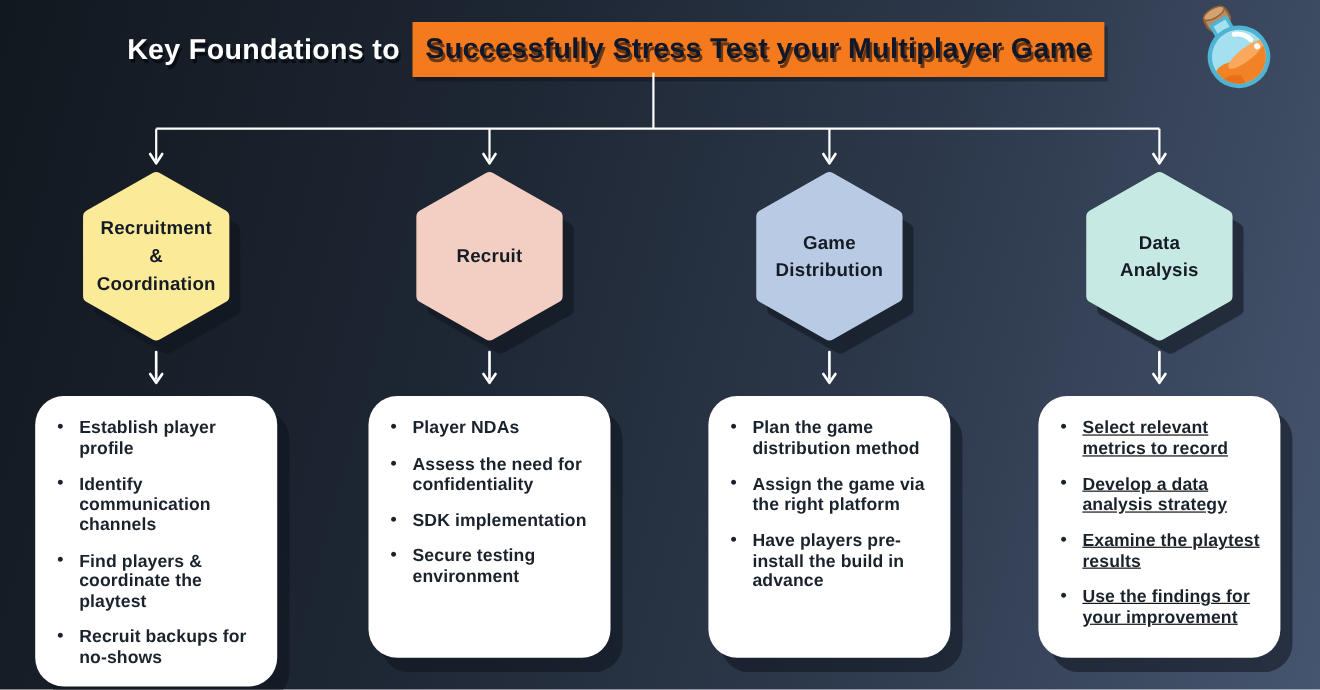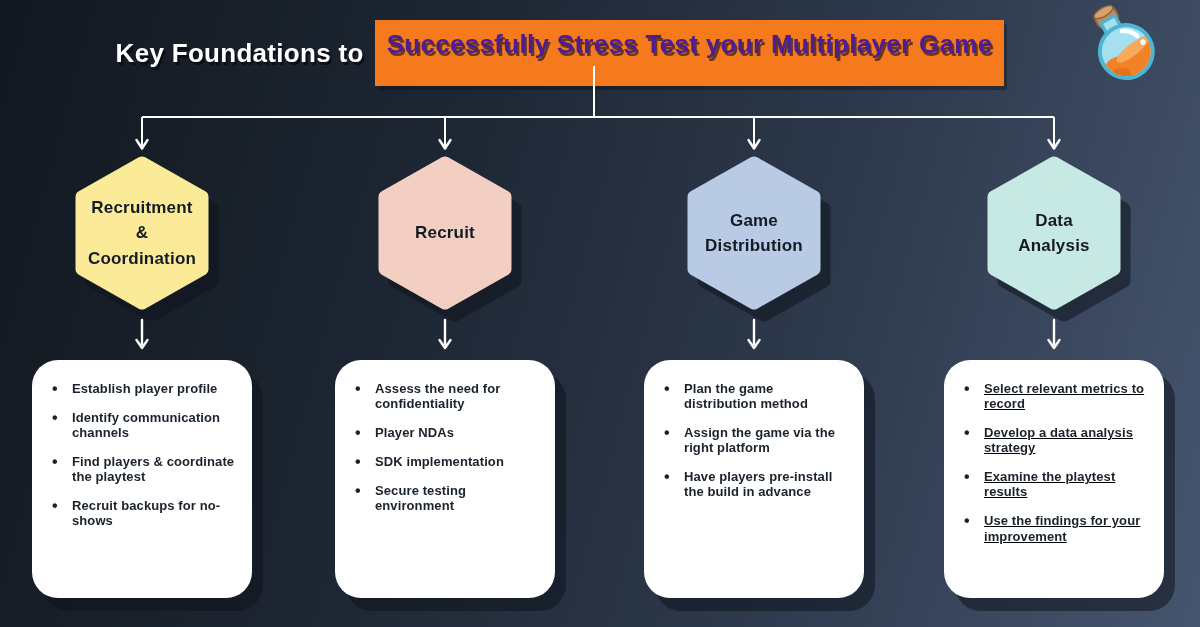--- a/index.html
+++ b/index.html
@@ -27,24 +27,24 @@
   }
   .title-plain {
     color: #FFFFFF;
     font-size: 26px;
     letter-spacing: 0.3px;
     margin-right: 11px;
     text-shadow: 2px 3px 0 rgba(8,12,18,0.85);
     white-space: nowrap;
   }
   .title-highlight {
-    color: #4c1d95;
+    color: #0f172a;
     font-size: 26px;
     letter-spacing: 0.3px;
-    padding: 9px 12px 26px 12px;
+    padding: 9px 12px 10px 12px;
     text-shadow: 2px 3px 0 rgba(8,12,18,0.6);
     box-shadow: 3px 4px 0 rgba(8,12,18,0.35);
     white-space: nowrap;
   }
 
   
   .logo {
     position: absolute;
     top: 4px;
     right: 34px;
@@ -124,21 +124,21 @@
     background: #FFFFFF;
     border-radius: 26px;
     box-shadow: 11px 13px 0 rgba(14,20,30,0.55);
     padding: 21px 17px 16px 16px;
   }
   .card ul { list-style: none; }
   .card li {
     position: relative;
     padding-left: 24px;
     margin-bottom: 14px;
-    font-size: 13px;
+    font-size: 16px;
     line-height: 1.16;
     color: #1A222C;
     letter-spacing: 0.1px;
   }
   .card li:last-child { margin-bottom: 0; }
   .card li::before {
     content: "\2022";
     position: absolute;
     left: 4px;
     top: -1px;
@@ -222,22 +222,22 @@
         <polygon points="68,8 128,42 128,114 68,148 8,114 8,42"></polygon>
       </svg>
       <div class="hexlabel">Recruit</div>
     </div>
     <svg class="down-arrow" width="16" height="36">
       <path d="M 8 2 V 26"></path>
         <path d="M 2.5 22 L 8 30 L 13.5 22"></path>
     </svg>
     <div class="card">
       <ul>
+        <li>Player NDAs</li>
         <li>Assess the need for confidentiality</li>
-        <li>Player NDAs</li>
         <li>SDK implementation</li>
         <li>Secure testing environment</li>
       </ul>
     </div>
   </div>
 
   <div class="column col-3">
     <div class="hexwrap" style="color: rgb(185, 202, 228);">
       <svg width="136" height="156" viewBox="0 0 136 156">
         <polygon points="68,8 128,42 128,114 68,148 8,114 8,42"></polygon>

